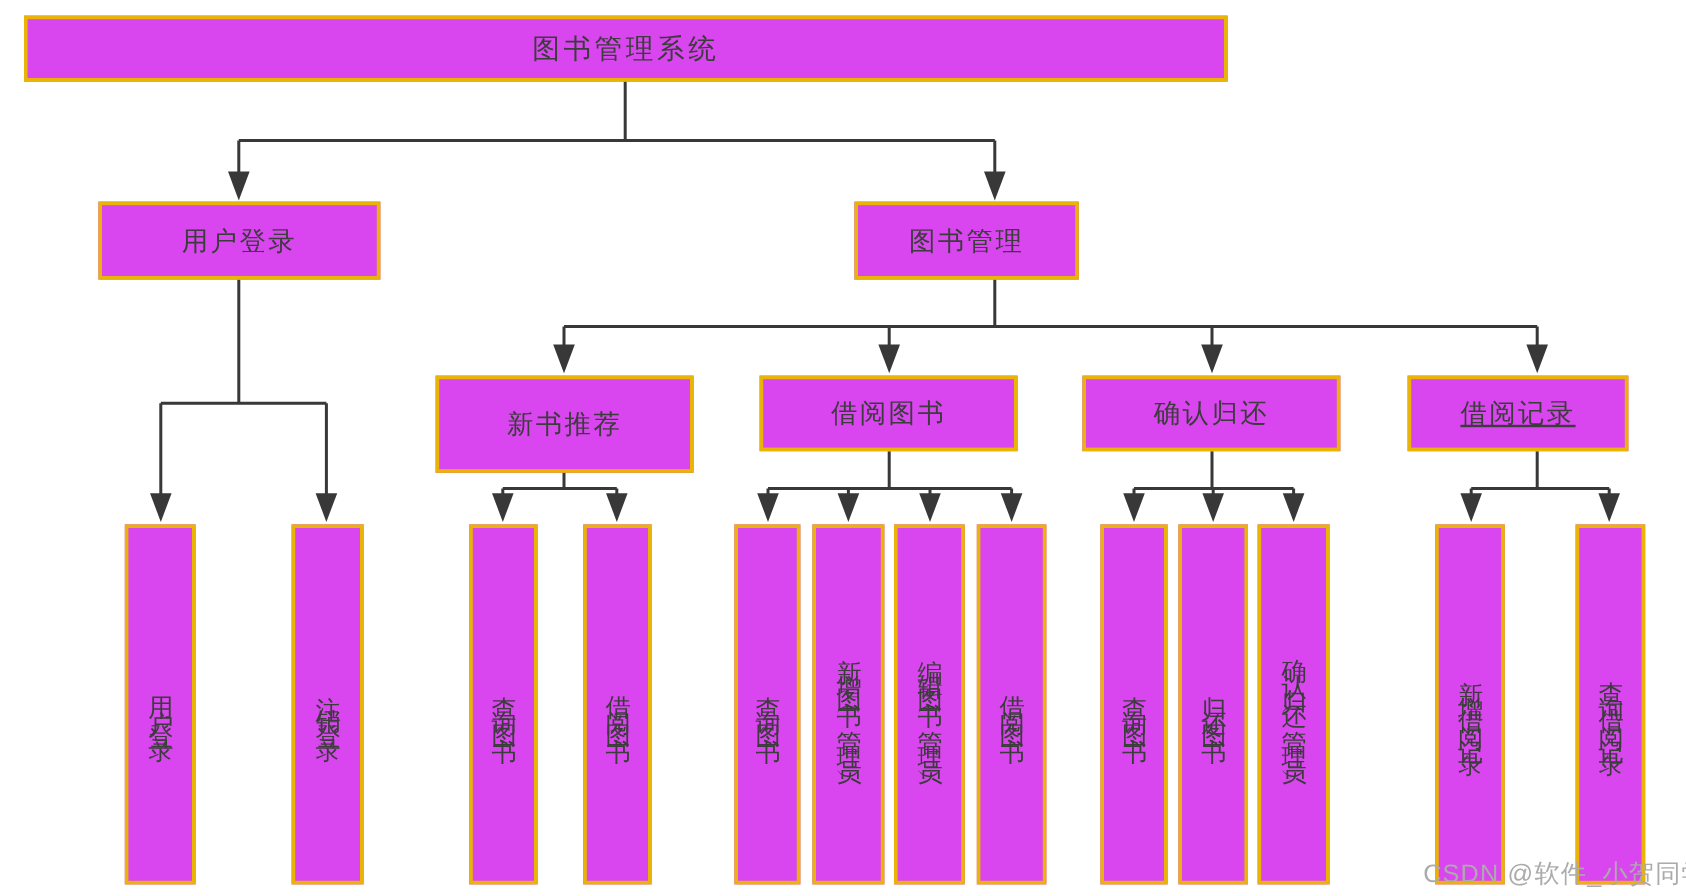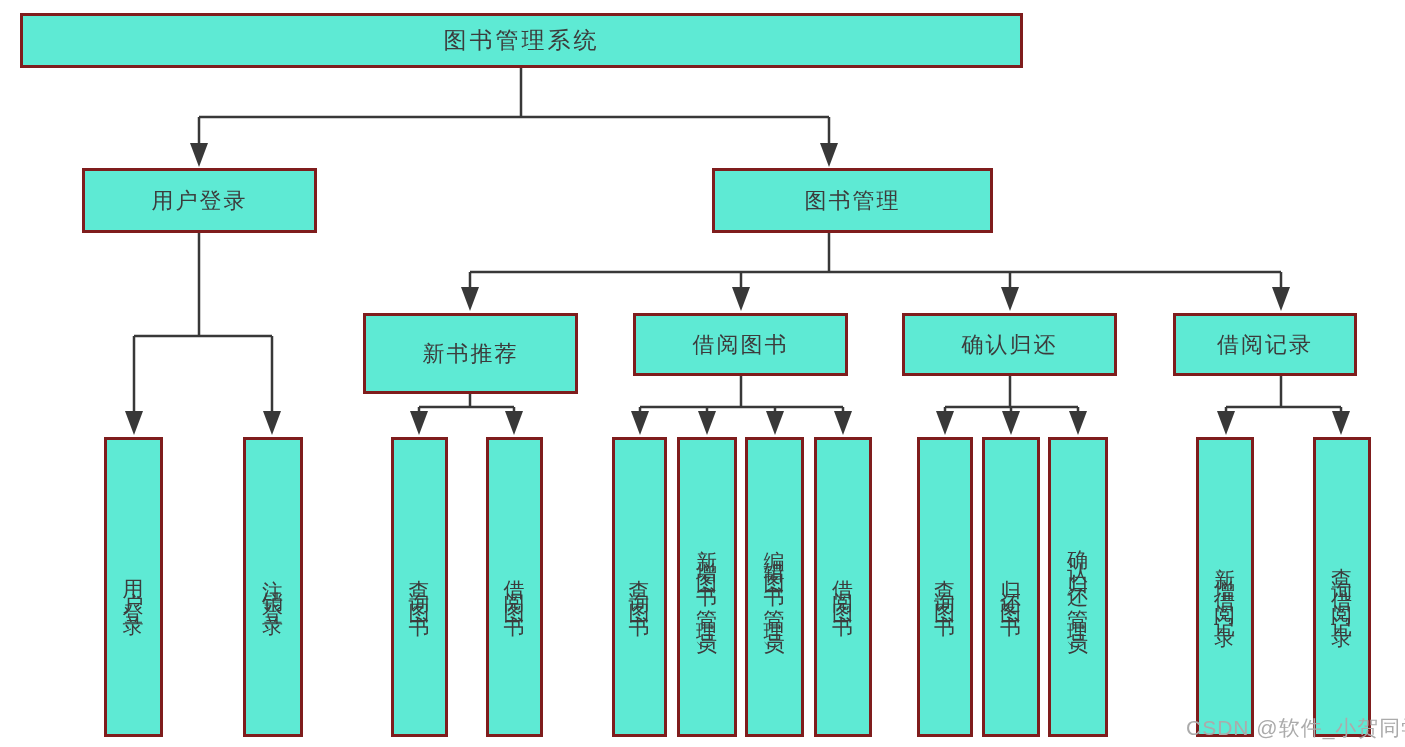--- a/index.html
+++ b/index.html
@@ -10,22 +10,22 @@
     background: #ffffff;
     font-family: "Liberation Sans", sans-serif;
     overflow: hidden;
   }
   .connectors { position: absolute; left: 0; top: 0; width: 1405px; height: 747px; }
   .cline { fill: none; stroke: #383838; stroke-width: 2.5; }
   .arrowhead { fill: #383838; stroke: none; }
   .node {
     position: absolute;
     box-sizing: border-box;
-    border: 3px solid #7f1d1d;
-    background: #5eead4;
+    border: 3px solid #eab308;
+    background: #d946ef;
     display: flex;
     align-items: center;
     justify-content: center;
     color: #3c3c3c;
   }
   .hlabel { font-size: 22px; white-space: nowrap; letter-spacing: 2px; }
   .root-node .hlabel { font-size: 23px; letter-spacing: 3px; }
   .vlabel {
     writing-mode: vertical-rl;
     text-orientation: mixed;
@@ -79,34 +79,34 @@
     <polygon class="arrowhead" points="1341,435 1332,411 1350,411"></polygon>
   </svg>
 
   <div class="node root-node" style="left:20px; top:13px; width:1003px; height:55px;">
     <span class="hlabel">图书管理系统</span>
   </div>
 
   <div class="node" style="left:82px; top:168px; width:235px; height:65px;">
     <span class="hlabel">用户登录</span>
   </div>
-  <div class="node" style="left:712px; top:168px; width:281px; height:65px;">
+  <div class="node" style="left:712px; top:168px; width:187px; height:65px;">
     <span class="hlabel">图书管理</span>
   </div>
 
   <div class="node" style="left:363px; top:313px; width:215px; height:81px;">
     <span class="hlabel">新书推荐</span>
   </div>
   <div class="node" style="left:633px; top:313px; width:215px; height:63px;">
     <span class="hlabel">借阅图书</span>
   </div>
   <div class="node" style="left:902px; top:313px; width:215px; height:63px;">
     <span class="hlabel">确认归还</span>
   </div>
-  <div class="node" style="left:1173px; top:313px; width:184px; height:63px;">
+  <div class="node" style="left:1173px; top:313px; width:184px; height:63px;text-decoration:underline;">
     <span class="hlabel">借阅记录</span>
   </div>
 
   <div class="node" style="left:104px; top:437px; width:59px; height:300px;">
     <span class="vlabel">用户登录</span>
   </div>
   <div class="node" style="left:243px; top:437px; width:60px; height:300px;">
     <span class="vlabel">注销登录</span>
   </div>
 

